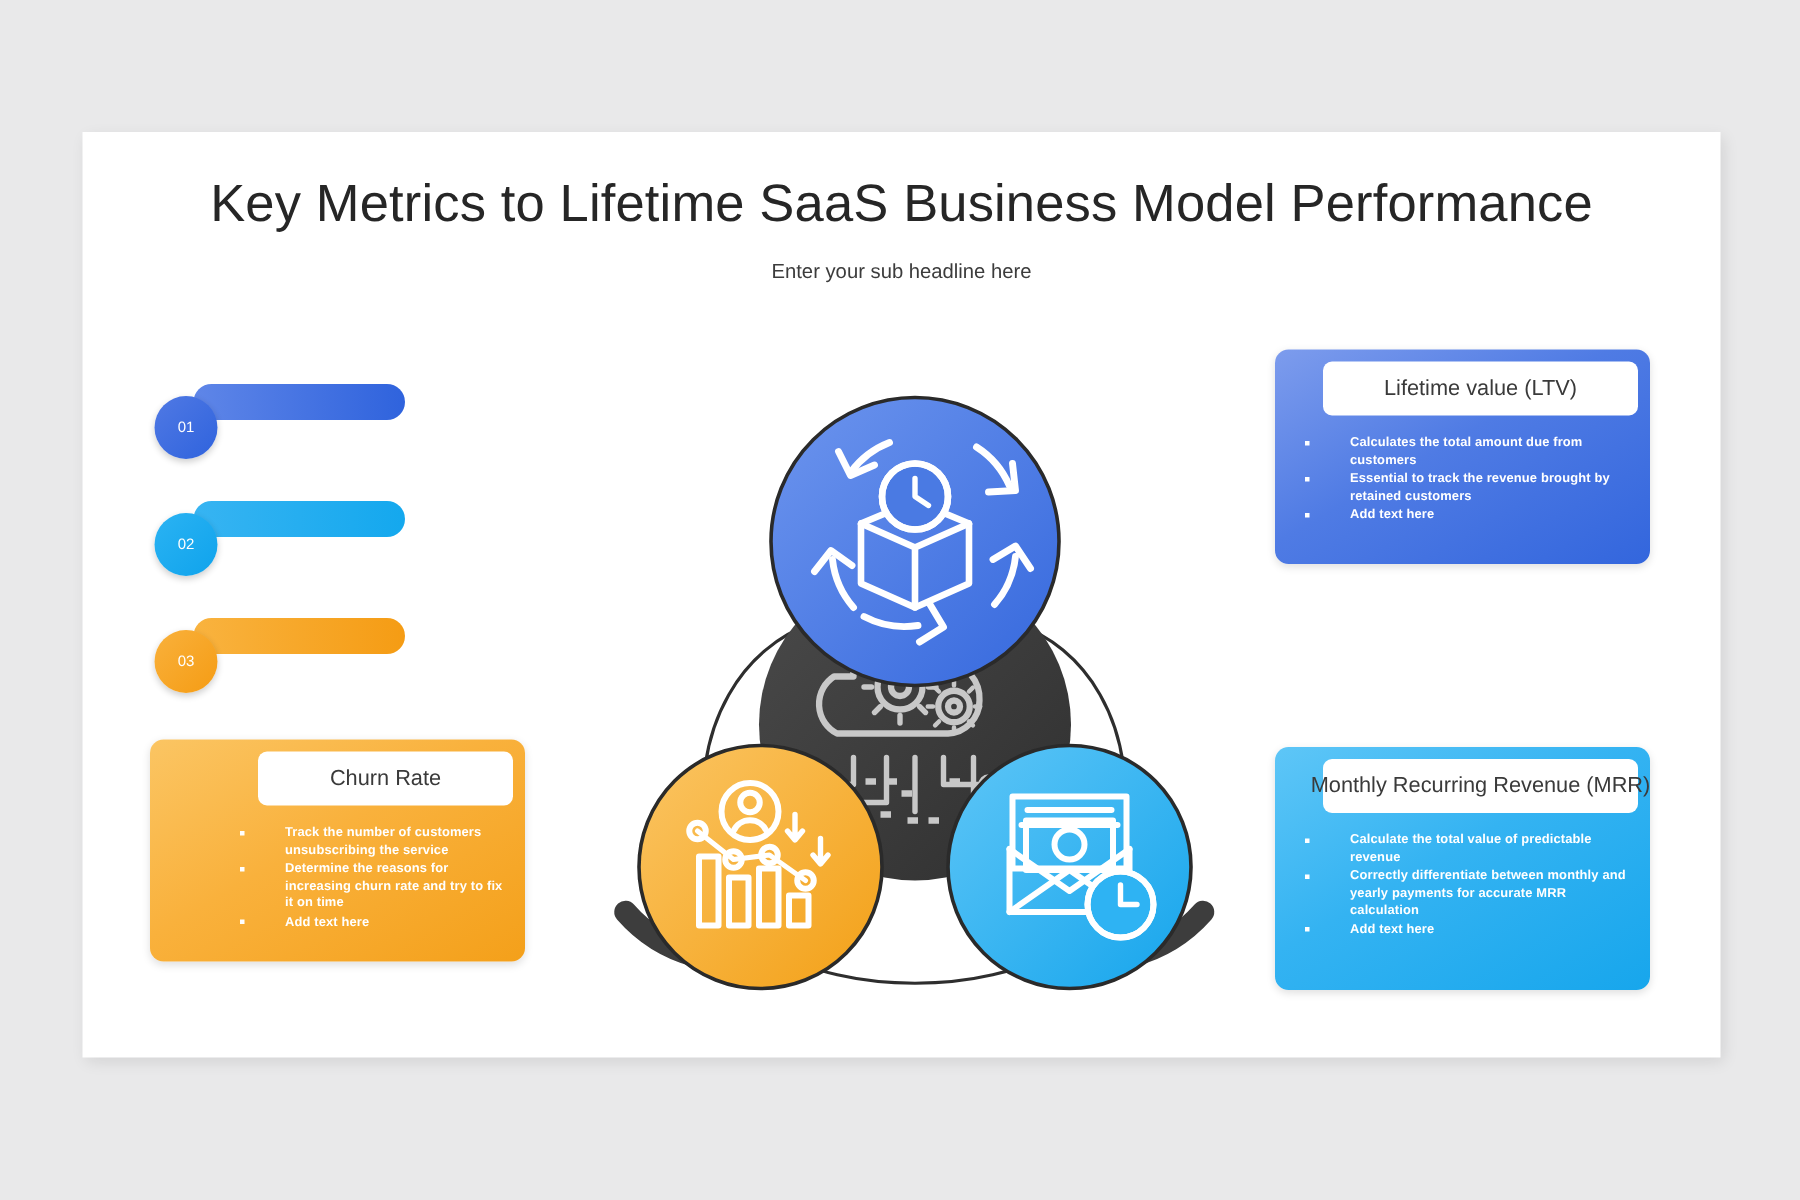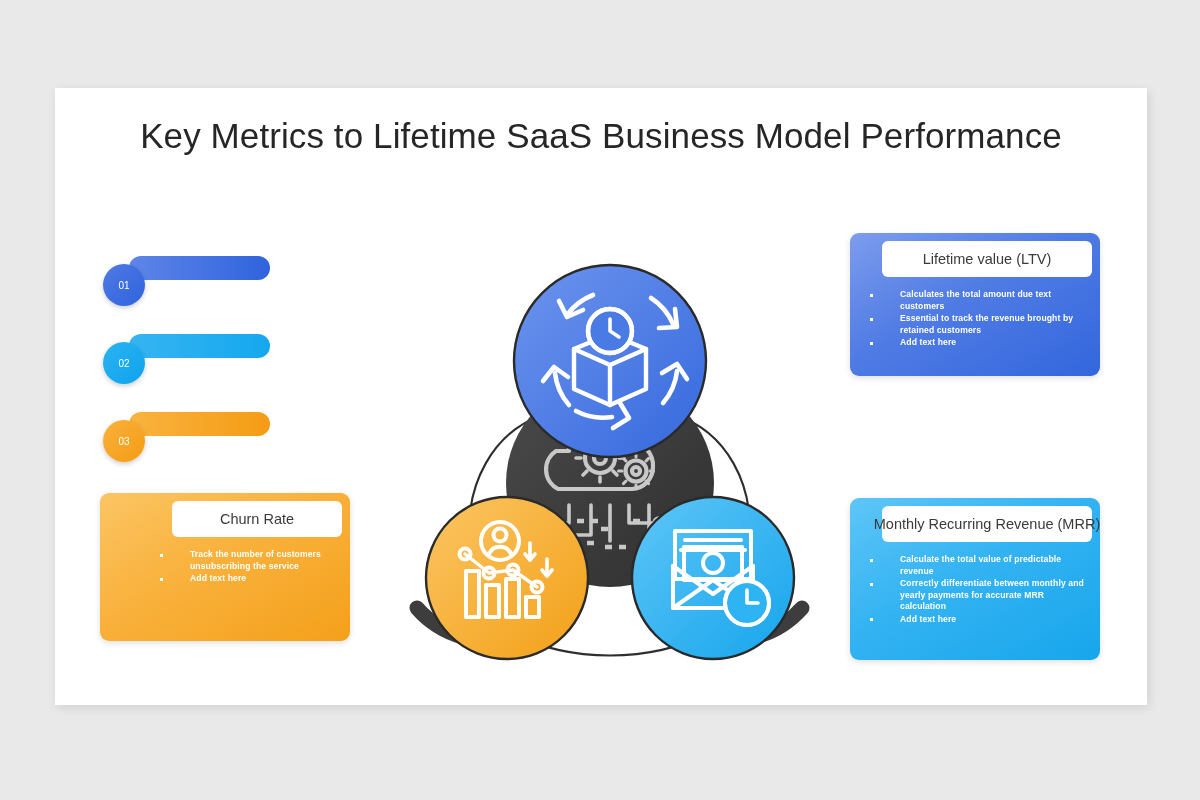--- a/index.html
+++ b/index.html
@@ -140,58 +140,60 @@
   .diagram { position: absolute; left: 300px; top: 115px; width: 510px; height: 480px; }
   .diagram svg { position: absolute; left: 0; top: 0; }
 </style>
 </head>
 <body>
 
 <div class="page">
 <div class="slide">
 
   <div class="title">Key Metrics to Lifetime SaaS Business Model Performance</div>
+  <div class="subtitle">Enter your sub headline here</div>
 
   <div class="legend">
     <div class="pill p1">
       <div class="bar"></div>
       <div class="num">01</div>
     </div>
     <div class="pill p2">
       <div class="bar"></div>
       <div class="num">02</div>
     </div>
     <div class="pill p3">
       <div class="bar"></div>
       <div class="num">03</div>
     </div>
   </div>
 
   <div class="card" id="card-ltv">
     <div class="card-head">Lifetime value (LTV)</div>
     <ul>
-      <li>Calculates the total amount due text customers</li>
+      <li>Calculates the total amount due from customers</li>
       <li>Essential to track the revenue brought by retained customers</li>
       <li>Add text here</li>
     </ul>
   </div>
 
   <div class="card" id="card-mrr">
     <div class="card-head">Monthly Recurring Revenue (MRR)</div>
     <ul>
       <li>Calculate the total value of predictable revenue</li>
       <li>Correctly differentiate between monthly and yearly payments for accurate MRR calculation</li>
       <li>Add text here</li>
     </ul>
   </div>
 
   <div class="card" id="card-churn">
     <div class="card-head">Churn Rate</div>
     <ul>
       <li>Track the number of customers unsubscribing the service</li>
+      <li>Determine the reasons for increasing churn rate and try to fix it on time</li>
       <li>Add text here</li>
     </ul>
   </div>
 
   <div class="diagram">
     <svg width="510" height="480" viewBox="0 0 510 480">
       <defs>
         <linearGradient id="gradTop" x1="0" y1="0" x2="1" y2="1">
           <stop offset="0%" stop-color="#6d95ee"></stop>
           <stop offset="100%" stop-color="#3568dd"></stop>

